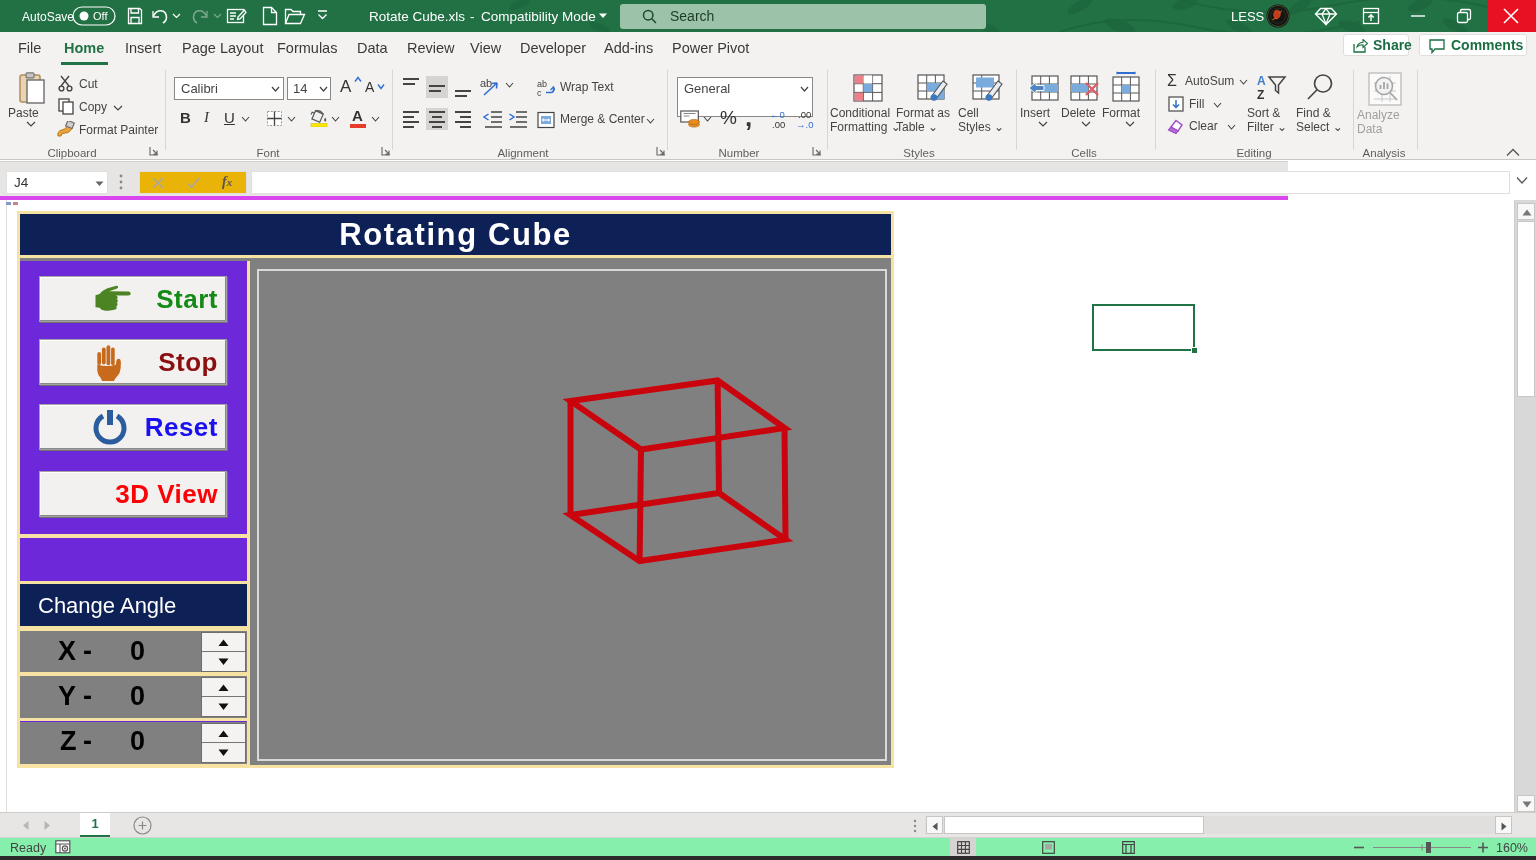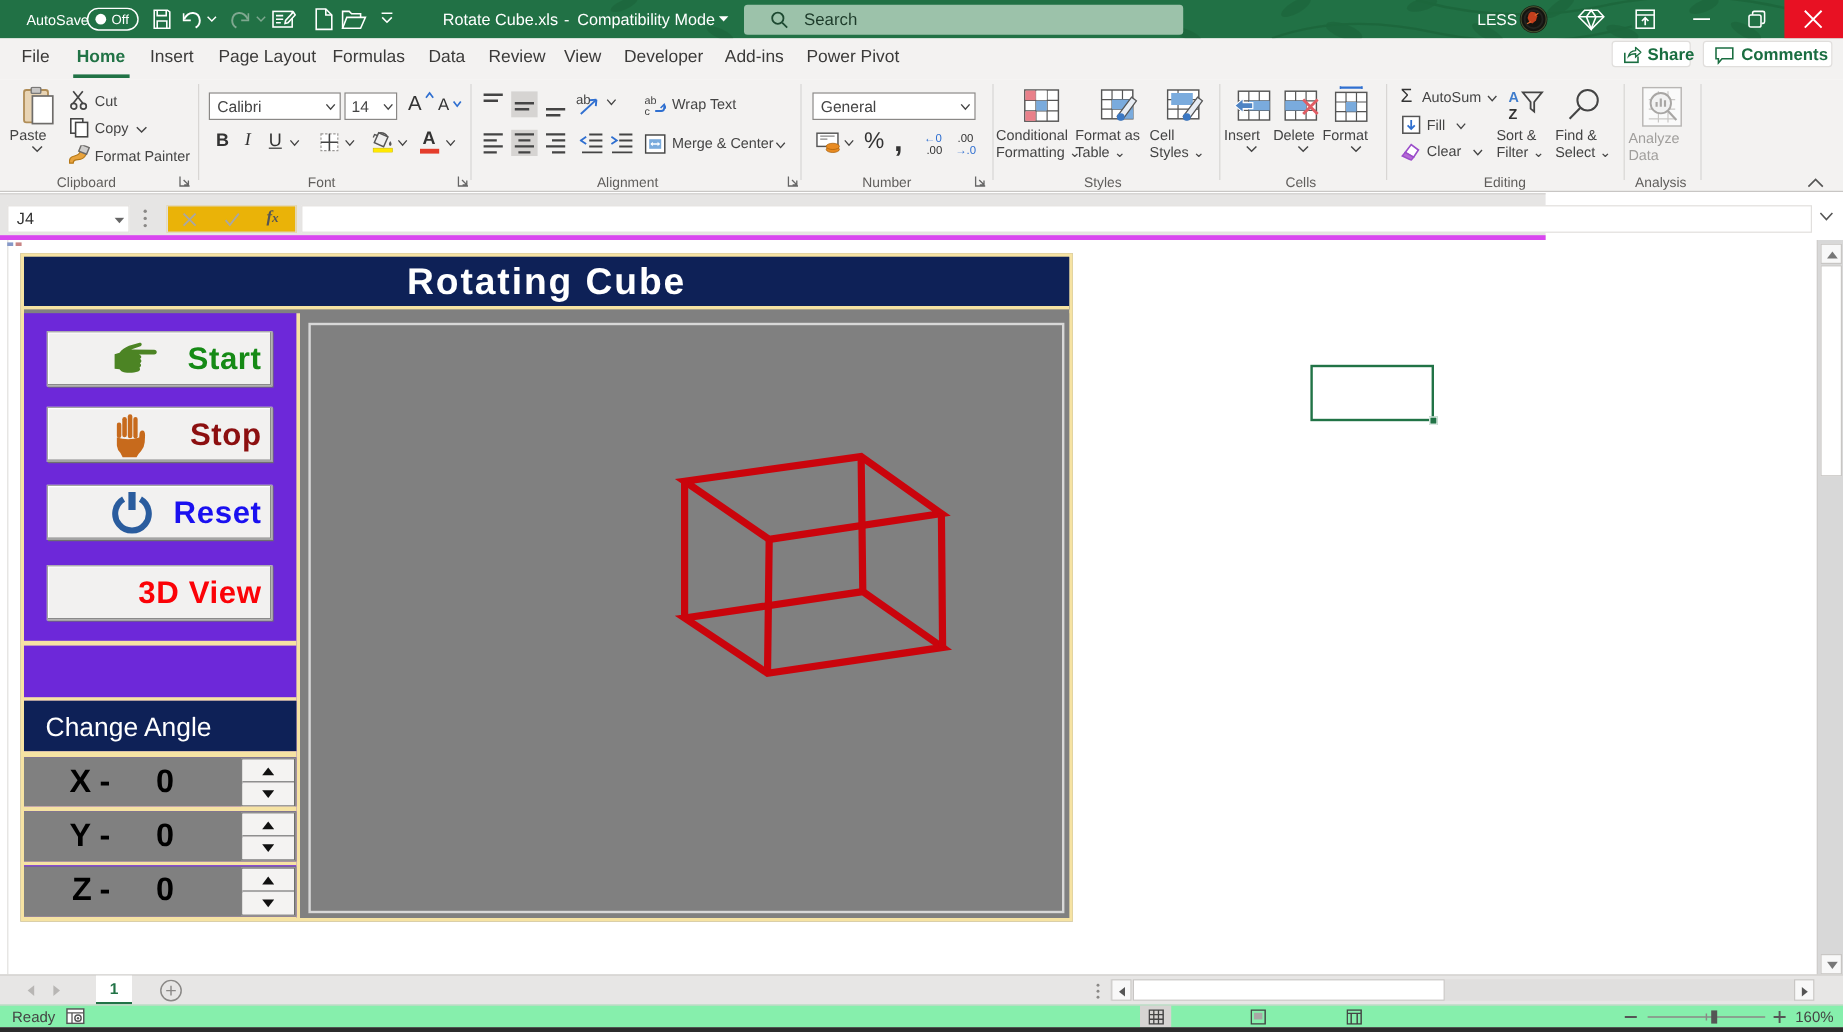--- a/index.html
+++ b/index.html
@@ -337,21 +337,21 @@
   <span class="abs" style="left:560px;top:46px">Merge &amp; Center</span>
   <svg class="abs" style="left:646px;top:52px" width="9" height="7" viewBox="0 0 9 7">
       <path d="M1 1 l3.5 4 l3.5 -4" stroke="#444" stroke-width="1.1" fill="none"></path>
     </svg>
   <div class="glabel" style="left:481px;width:84px">Alignment</div>
   <svg class="dlg" style="left:656px" width="10" height="10" viewBox="0 0 10 10">
       <path d="M1 1 L1 9 L9 9 M4 4 l4 4 M8 4.5 L8 8 L4.5 8" stroke="#666" stroke-width="1.1" fill="none"></path>
     </svg>
   <div class="gsep" style="left:667px"></div>
 
-  <div class="combo" style="left:677px;top:11px;width:136px;height:23px">
+  <div class="combo" style="left:677px;top:11px;width:136px;height:40px">
     <span class="abs" style="left:6px;top:3px;font-size:13px">General</span>
     <svg class="abs" style="left:122px;top:8px" width="9" height="7" viewBox="0 0 9 7">
         <path d="M1 1 l3.5 4 l3.5 -4" stroke="#444" stroke-width="1.2" fill="none"></path>
       </svg>
   </div>
   <svg class="abs" style="left:680px;top:44px" width="22" height="18" viewBox="0 0 22 18">
     <rect x="0.8" y="1" width="17.5" height="11" fill="#fff" stroke="#555" stroke-width="1.2"></rect>
     <path d="M3.5 3.5 h12 M3.5 6 h6" stroke="#888" stroke-width="1"></path>
     <g fill="#e88b22" stroke="#a95f07" stroke-width="0.6">
       <ellipse cx="14" cy="14.5" rx="5.5" ry="2.6"></ellipse>

